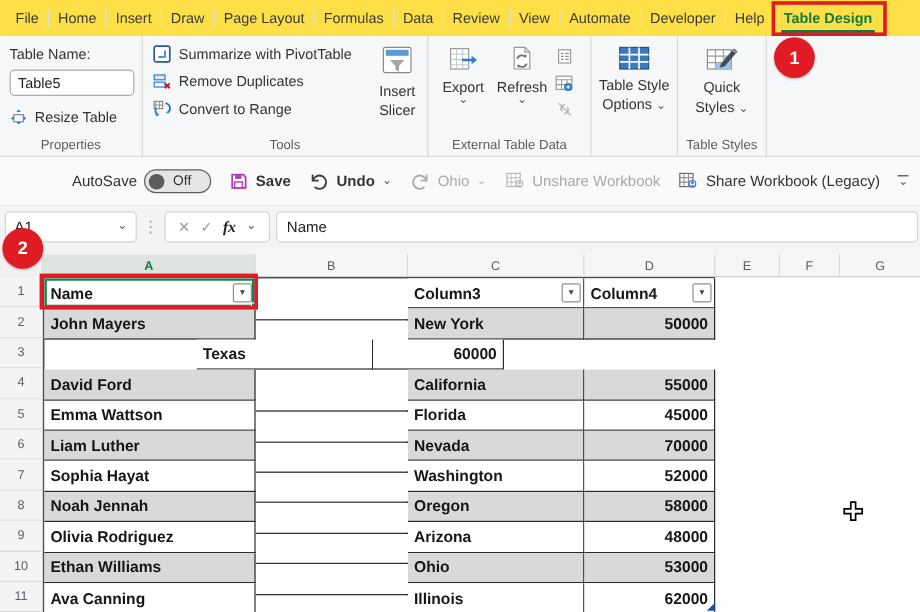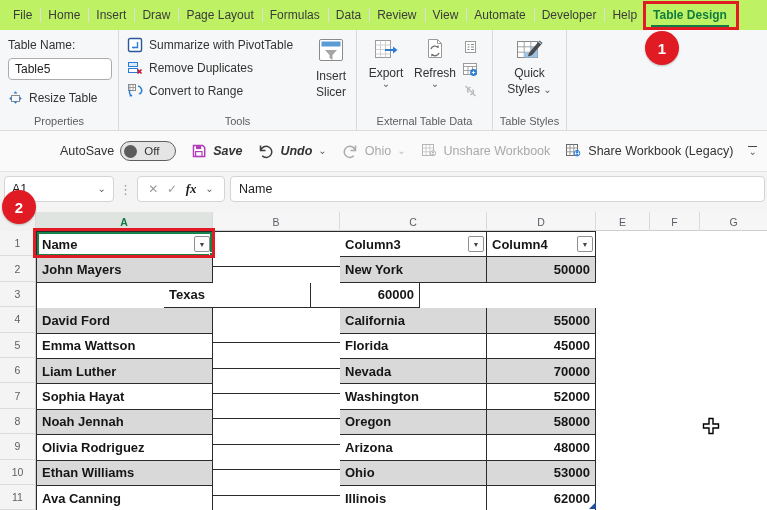--- a/index.html
+++ b/index.html
@@ -1,21 +1,21 @@
 <!DOCTYPE html>
 <html><head>
 <meta charset="utf-8">
 <style>
   * { margin:0; padding:0; box-sizing:border-box; }
   html,body { background:#fff; }
   body { font-family:"Liberation Sans","DejaVu Sans",sans-serif; }
   #page { position:relative; width:767px; height:510px; background:#fff; overflow:hidden; }
 
   
-  .tabbar { position:absolute; left:0; top:0; width:767px; height:30px; background:#bef264;
+  .tabbar { position:absolute; left:0; top:0; width:767px; height:30px; background:#fde047;
             display:flex; align-items:stretch; padding-left:5px; white-space:nowrap; overflow:hidden; }
   .tab { position:relative; display:flex; align-items:center; padding:0 8px; font-size:12px; color:#3b3b3b; cursor:default; }
   .tab:not(:first-child)::before { content:""; position:absolute; left:0; top:8px; height:14px; width:1px; background:#dedede; }
   .tab.active { color:#107c41; font-weight:700; }
   .tab-underline { position:absolute; left:6px; right:6px; bottom:2px; height:3px; background:#107c41; }
   .tab-annot { position:absolute; left:-2px; right:-4px; top:1px; bottom:0; border:3px solid #e01b24; }
 
   
   .ribbon { position:absolute; left:0; top:30px; width:767px; height:101px; background:#f6f7f8;
             border-bottom:1px solid #dcdcdc; display:flex; }
@@ -39,21 +39,21 @@
 
   
   .qat { position:absolute; left:0; top:131px; width:767px; height:41px; background:#fafafa;
          border-bottom:1px solid #e3e3e3; display:flex; align-items:center; gap:15px; padding-left:60px; font-size:12.5px; color:#333; }
   .qitem { display:flex; align-items:center; gap:6px; }
   .toggle { width:56px; height:20px; border:1px solid #5f5f5f; border-radius:10px; background:#e5e5e5;
             display:flex; align-items:center; gap:7px; padding-left:3px; }
   .knob { width:13px; height:13px; border-radius:50%; background:#5c5c5c; }
   .toggle-state { font-size:11.5px; color:#333; }
   .grayed { color:#a9a9a9; }
-  .bold { font-weight:700;font-style:italic; }
+  .bold { font-weight:700; }
   .qat-overflow { display:flex; flex-direction:column; align-items:center; line-height:6px; color:#444; }
   .qat-overflow .bar { width:9px; height:1.5px; background:#444; margin-bottom:1px; }
 
   
   .fbar { position:absolute; left:0; top:172px; width:767px; height:40px; background:#f4f4f4;
           display:flex; align-items:center; gap:5px; padding:0 2px 6px 4px; }
   .fbox { background:#fff; border:1px solid #d4d4d4; border-radius:4px; height:26px; display:flex; align-items:center; }
   .namebox { width:110px; justify-content:space-between; padding:0 7px; font-size:12.5px; color:#222; }
   .dots { color:#9a9a9a; font-size:13px; }
   .fxbox { width:88px; justify-content:space-around; padding:0 6px; color:#9a9a9a; font-size:12px; }
@@ -255,20 +255,31 @@
         <div class="sicon">
           <svg width="15" height="14" viewBox="0 0 15 14">
               <path d="M5.5 8.5 a2.6 2.6 0 0 1 0 -4 l2 -1.5 M9.5 5.5 a2.6 2.6 0 0 1 0 4 l-2 1.5" fill="none" stroke="#b9b9b9" stroke-width="1.5"></path>
               <path d="M2.5 2 l10 10" stroke="#b9b9b9" stroke-width="1.2"></path>
             </svg>
         </div>
       </div>
       <div class="rgroup-label">External Table Data</div>
     </div>
 
+    <div class="rgroup g-tso">
+      <div class="bigbtn" style="padding-top:8px;">
+        <span style="margin-bottom:4px;">
+          <svg width="27" height="22" viewBox="0 0 27 22">
+              <rect x="1.5" y="1.5" width="24" height="18" fill="#3a7ac0" stroke="#27507e"></rect>
+              <path d="M1.5 7.5 h24 M1.5 13.5 h24 M9.5 1.5 v18 M17.5 1.5 v18" stroke="#fff" stroke-width="1.4"></path>
+            </svg>
+        </span>
+        <span style="width:62px;line-height:1.3;"><span>Table Style Options</span> <span class="chev">⌄</span></span>
+      </div>
+    </div>
 
     <div class="rgroup g-ts">
       <div class="bigbtn" style="padding-top:8px;">
         <span style="margin-bottom:4px;">
           <svg width="28" height="24" viewBox="0 0 28 24">
               <rect x="1.5" y="3.5" width="20" height="16" fill="#fff" stroke="#8a8a8a"></rect>
               <path d="M1.5 8.8 h20 M1.5 14.2 h20 M8.2 3.5 v16 M14.8 3.5 v16" stroke="#9a9a9a" stroke-width=".9"></path>
               <path d="M14.8 8.8 h6.7 v10.7 h-13.3 v-5.3 h6.6 z" fill="#9dc3e6"></path>
               <path d="M13 15 L23.5 2.5 l3 2.4 -10.5 12.4 -4.2 1.2 z" fill="#4a4a4a"></path>
               <path d="M22.5 3.7 l2.6 2.1" stroke="#9dc3e6" stroke-width="1.2"></path>

